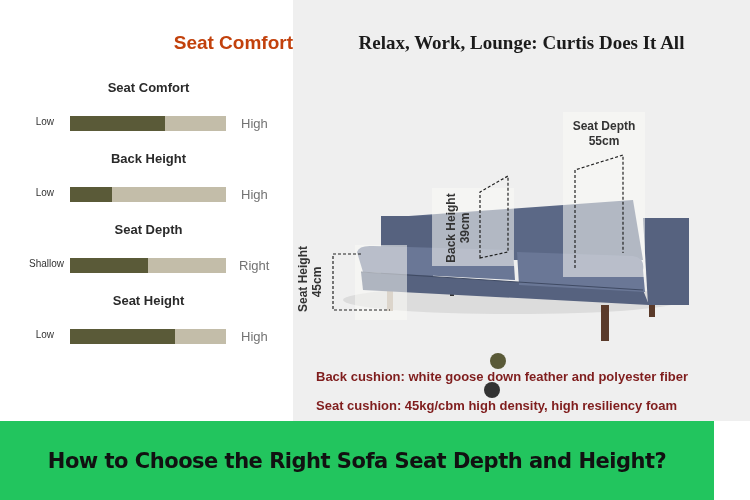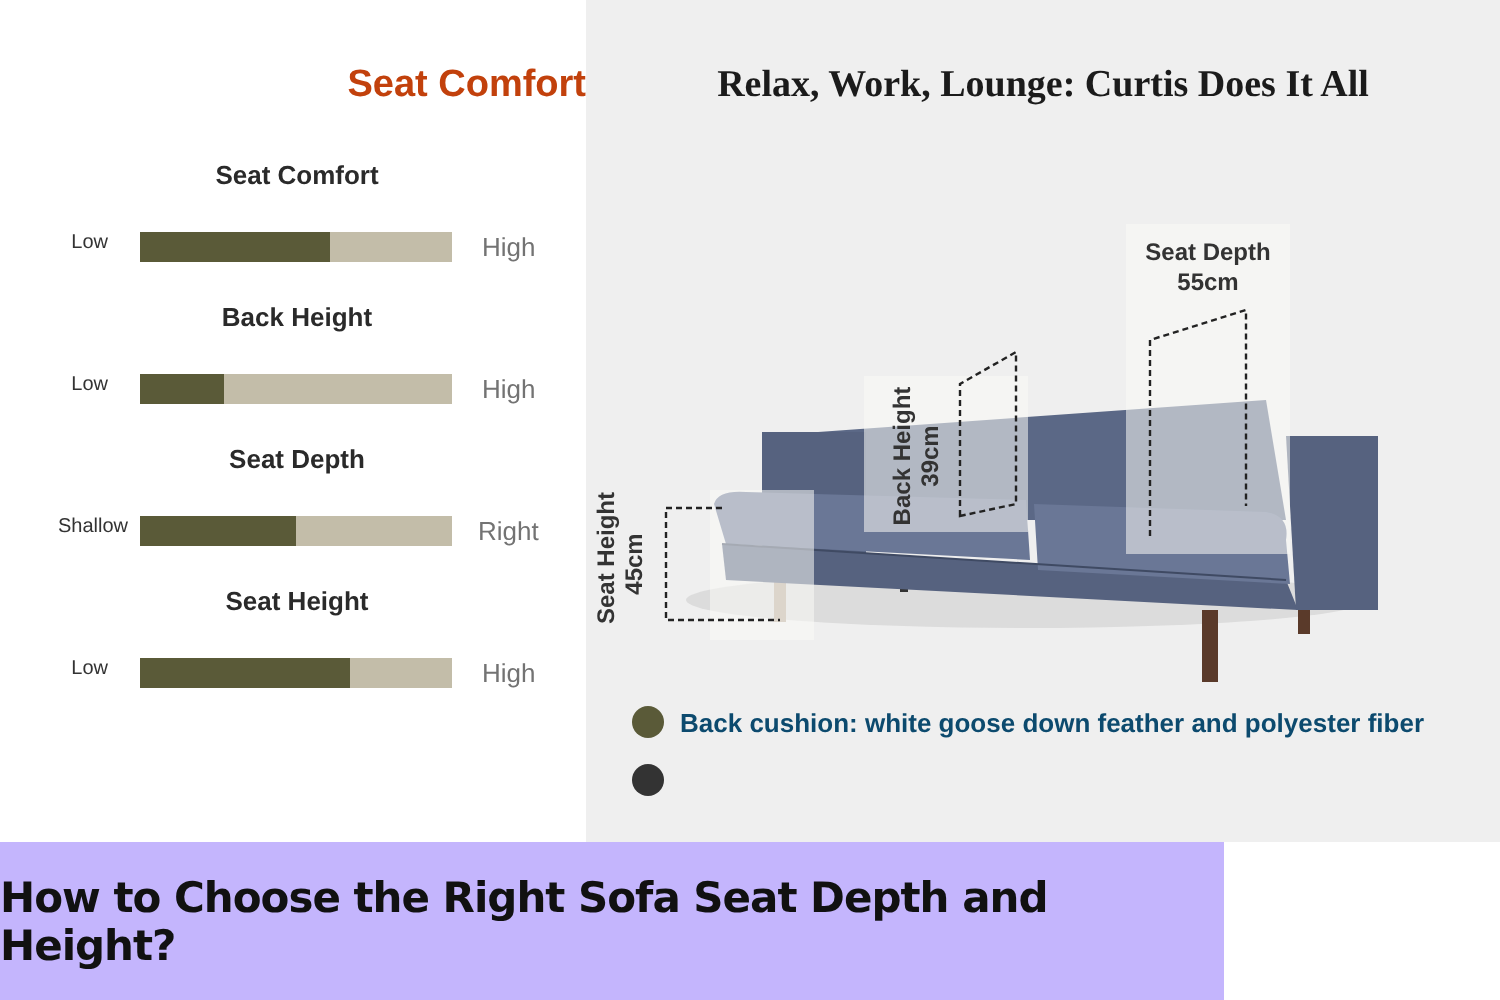--- a/index.html
+++ b/index.html
@@ -1,28 +1,28 @@
 <!DOCTYPE html>
 <html><head>
 <meta charset="utf-8">
 <style>
   html,body{margin:0;padding:0;}
   body{width:750px;height:500px;position:relative;overflow:hidden;font-family:"Liberation Sans",sans-serif;background:#fff;}
   .left{position:absolute;left:0;top:0;width:293px;height:421px;background:#ffffff;}
   .right{position:absolute;left:293px;top:0;width:457px;height:421px;background:#efefef;}
-  .footer{position:absolute;left:0;top:421px;width:612px;height:79px;background:#c4b5fd;display:flex;align-items:center;justify-content:center;}
+  .footer{position:absolute;left:0;top:421px;width:714px;height:79px;background:#22c55e;display:flex;align-items:center;justify-content:center;}
   .footer-title{font-family:"DejaVu Sans",sans-serif;font-weight:bold;font-size:21px;color:#111;letter-spacing:-0.5px;}
   .left-title{position:absolute;left:0;width:293px;top:32px;text-align:right;font-weight:bold;font-size:19px;color:#c2410c;}
   .metric-label{position:absolute;left:0;width:297px;text-align:center;font-weight:bold;font-size:13px;color:#2a2a2a;}
   .row-low{position:absolute;font-size:10px;color:#333;text-align:right;}
   .row-high{position:absolute;font-size:13px;color:#737373;}
   .bar{position:absolute;left:70px;width:156px;height:15px;background:#c3bda9;}
   .bar .fill{height:100%;background:#5a5a38;}
   .right-title{position:absolute;left:293px;width:457px;top:32px;text-align:center;font-weight:bold;font-size:19px;color:#1b1b1b;font-family:Liberation Serif, serif;}
-  .legend{position:absolute;left:316px;display:flex;align-items:center;font-weight:bold;font-size:13px;color:#0c4a6e;}
+  .legend{position:absolute;left:316px;display:flex;align-items:center;font-weight:bold;font-size:13px;color:#7f1d1d;flex-direction:column;}
   .dot{width:16px;height:16px;border-radius:50%;margin-right:8px;}
   .overlay{position:absolute;background:rgba(250,250,245,0.55);}
   .vlabel{position:absolute;font-weight:bold;font-size:12px;color:#333;transform:rotate(-90deg);transform-origin:center;text-align:center;line-height:14px;white-space:nowrap;}
 </style>
 </head>
 <body>
 
 <div class="left"></div>
 <div class="right"></div>
 
@@ -101,17 +101,18 @@
   <div>Seat Depth</div>
   <div>55cm</div>
 </div>
 
 <div class="legend" style="top:353px">
   <span class="dot" style="background:#5a5a38"></span>
   <span>Back cushion: white goose down feather and polyester fiber</span>
 </div>
 <div class="legend" style="top:382px">
   <span class="dot" style="background:#333333"></span>
+  <span>Seat cushion: 45kg/cbm high density, high resiliency foam</span>
 </div>
 
 <div class="footer">
   <div class="footer-title">How to Choose the Right Sofa Seat Depth and Height?</div>
 </div>
 
 </body></html>

